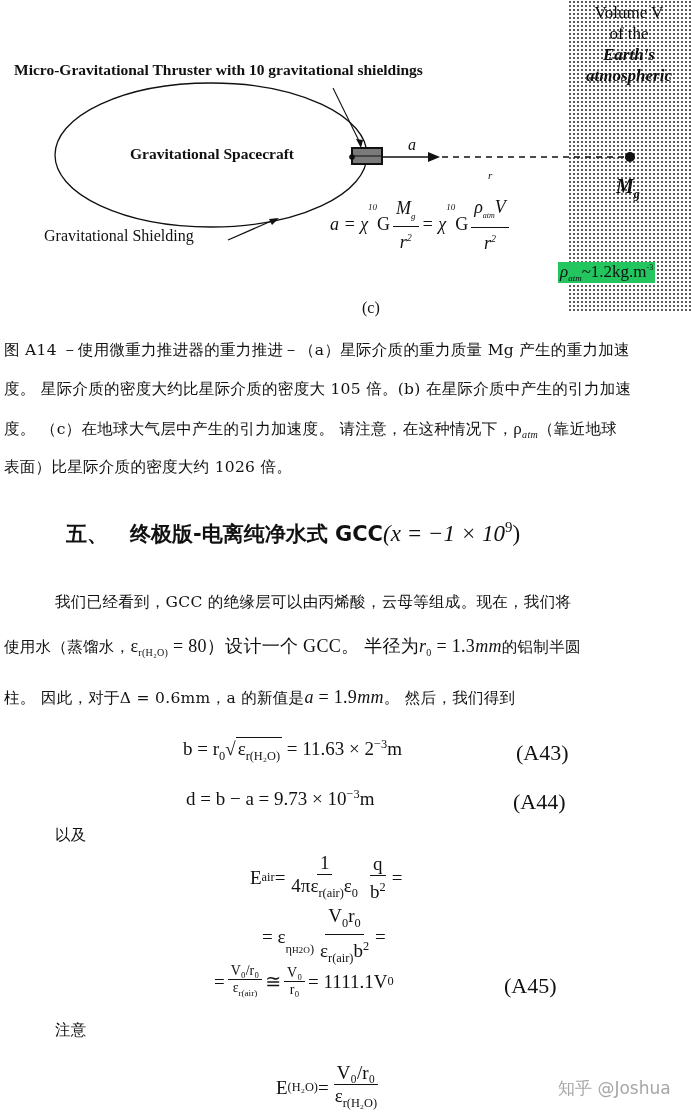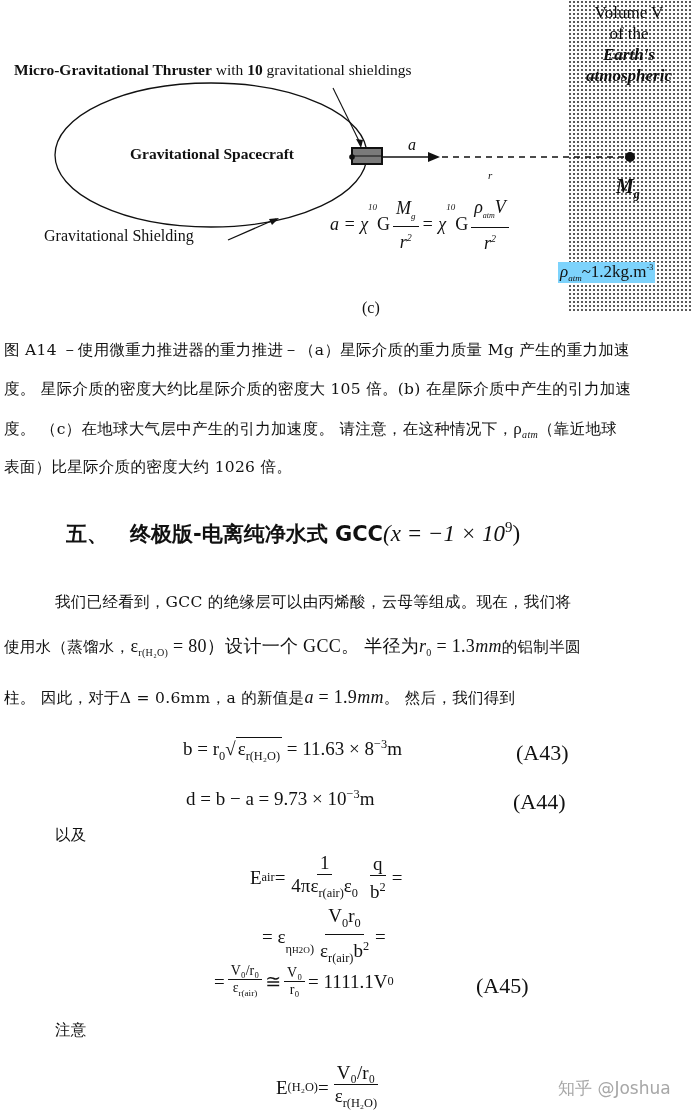--- a/index.html
+++ b/index.html
@@ -48,21 +48,21 @@
     <line x1="382" y1="157" x2="430" y2="157" stroke="#111" stroke-width="1.3"></line>
     <polygon points="440,157 428,152 428,162" fill="#111"></polygon>
 
     <line x1="442" y1="157" x2="628" y2="157" stroke="#111" stroke-width="1.6" stroke-dasharray="6,5"></line>
     <circle cx="630" cy="157" r="5" fill="#111"></circle>
 
     <line x1="228" y1="240" x2="276" y2="219" stroke="#111" stroke-width="1.3"></line>
     <polygon points="279,218 269,219 272,225" fill="#111"></polygon>
   </svg>
 
-  <div class="diag-label" style="left:14px;top:61px;font-size:15.5px;">
+  <div class="diag-label" style="left:14px;top:61px;font-size:15.5px;font-weight:bold;">
     <b>Micro-Gravitational Thruster</b><span> with </span><b>10</b><span> gravitational shieldings</span>
   </div>
   <div class="diag-label" style="left:121px;top:145px;font-size:15.5px;font-weight:bold;margin-left:9px;">Gravitational Spacecraft</div>
   <div class="diag-label" style="left:44px;top:227px;font-size:16px;">Gravitational Shielding</div>
   <div class="diag-label" style="left:408px;top:136px;font-size:16px;font-style:italic;">a</div>
   <div class="diag-label" style="left:488px;top:169px;font-size:11px;font-style:italic;">r</div>
 
   <div class="diag-label" style="left:330px;top:196px;font-size:18px;font-style:italic;display:flex;align-items:center;">
     <span>a = χ</span>
       <sup style="font-size:9px;align-self:flex-start;margin-top:6px;">10</sup>
@@ -82,21 +82,21 @@
 
   <div class="diag-label" style="left:570px;top:2px;width:118px;text-align:center;font-size:17px;line-height:21px;background:transparent;">
     <div><span>Volume V</span></div>
     <div>of the</div>
     <div style="font-weight:bold;font-style:italic">Earth's</div>
     <div style="font-weight:bold;font-style:italic">atmospheric</div>
   </div>
   <div class="diag-label" style="left:616px;top:175px;font-size:20px;font-weight:bold;font-style:italic;">
     <span>M</span><sub style="font-size:12px">g</sub>
   </div>
-  <div class="diag-label" style="left:558px;top:262px;font-size:17px;background:#7dd3fc;padding:0 2px;">
+  <div class="diag-label" style="left:558px;top:262px;font-size:17px;background:#22c55e;padding:0 2px;">
     <i>ρ</i><sub style="font-size:9px;font-style:italic">atm</sub><span>~1.2kg.m</span><sup style="font-size:8px">-3</sup>
   </div>
   <div class="diag-label" style="left:362px;top:299px;font-size:16px;">(c)</div>
 </div>
 
 <div class="para cjk" style="top:341px;left:4px;">图 A14 －使用微重力推进器的重力推进－（a）星际介质的重力质量 Mg 产生的重力加速</div>
 <div class="para cjk" style="top:380px;left:4px;">度。 星际介质的密度大约比星际介质的密度大 105 倍。(b) 在星际介质中产生的引力加速</div>
 <div class="para cjk" style="top:419px;left:4px;">
   <span>度。 （c）在地球大气层中产生的引力加速度。 请注意，在这种情况下，</span><span class="serif" style="font-size:17px">ρ</span><sub class="serif" style="font-style:italic">atm</sub><span>（靠近地球</span>
 </div>
@@ -108,21 +108,21 @@
 
 <div class="para cjk" style="top:593px;left:55px;">我们已经看到，GCC 的绝缘层可以由丙烯酸，云母等组成。现在，我们将</div>
 <div class="para cjk" style="top:637px;left:4px;">
   <span>使用水（蒸馏水，</span><span class="serif" style="font-size:18px">ε</span><sub class="serif">r(H₂O)</sub><span class="serif" style="font-size:18px"> = 80）设计一个 GCC。 半径为</span><i class="serif" style="font-size:18px">r</i><sub class="serif">0</sub><span class="serif" style="font-size:18px"> = 1.3</span><i class="serif" style="font-size:18px">mm</i><span>的铝制半圆</span>
 </div>
 <div class="para cjk" style="top:688px;left:4px;">
   <span>柱。 因此，对于Δ = 0.6mm，a 的新值是</span><i class="serif" style="font-size:18px">a</i><span class="serif" style="font-size:18px"> = 1.9</span><i class="serif" style="font-size:18px">mm</i><span>。 然后，我们得到</span>
 </div>
 
 <div class="eq" style="left:183px;top:737px;">
-  <span>b = r</span><sub>0</sub><span>√</span><span class="sqrt"><span>ε</span><sub>r(H₂O)</sub></span><span> = 11.63 × 8</span><sup>−3</sup><span>m</span>
+  <span>b = r</span><sub>0</sub><span>√</span><span class="sqrt"><span>ε</span><sub>r(H₂O)</sub></span><span> = 11.63 × 2</span><sup>−3</sup><span>m</span>
 </div>
 <div class="eqnum" style="left:516px;top:740px;">(A43)</div>
 
 <div class="eq" style="left:186px;top:787px;">
   <span>d = b − a = 9.73 × 10</span><sup>−3</sup><span>m</span>
 </div>
 <div class="eqnum" style="left:513px;top:789px;">(A44)</div>
 
 <div class="para cjk" style="top:826px;left:55px;">以及</div>
 
@@ -158,21 +158,21 @@
       <span class="den"><span>ε</span><sub>r(air)</sub></span>
     </span>
   <span>≅</span>
   <span class="frac small">
       <span class="num">V₀</span>
       <span class="den">r₀</span>
     </span>
   <span>= 1111.1V</span>
     <sub>0</sub>
 </div>
-<div class="eqnum" style="left:476px;top:973px;">(A45)</div>
+<div class="eqnum" style="left:504px;top:973px;">(A45)</div>
 
 <div class="para cjk" style="top:1021px;left:55px;">注意</div>
 
 <div class="eq" style="left:276px;top:1062px;display:flex;align-items:center;">
   <span>E</span>
     <sub>(H₂O)</sub>
     <span> = </span>
   <span class="frac">
       <span class="num">V₀/r₀</span>
       <span class="den"><span>ε</span><sub>r(H₂O)</sub></span>

